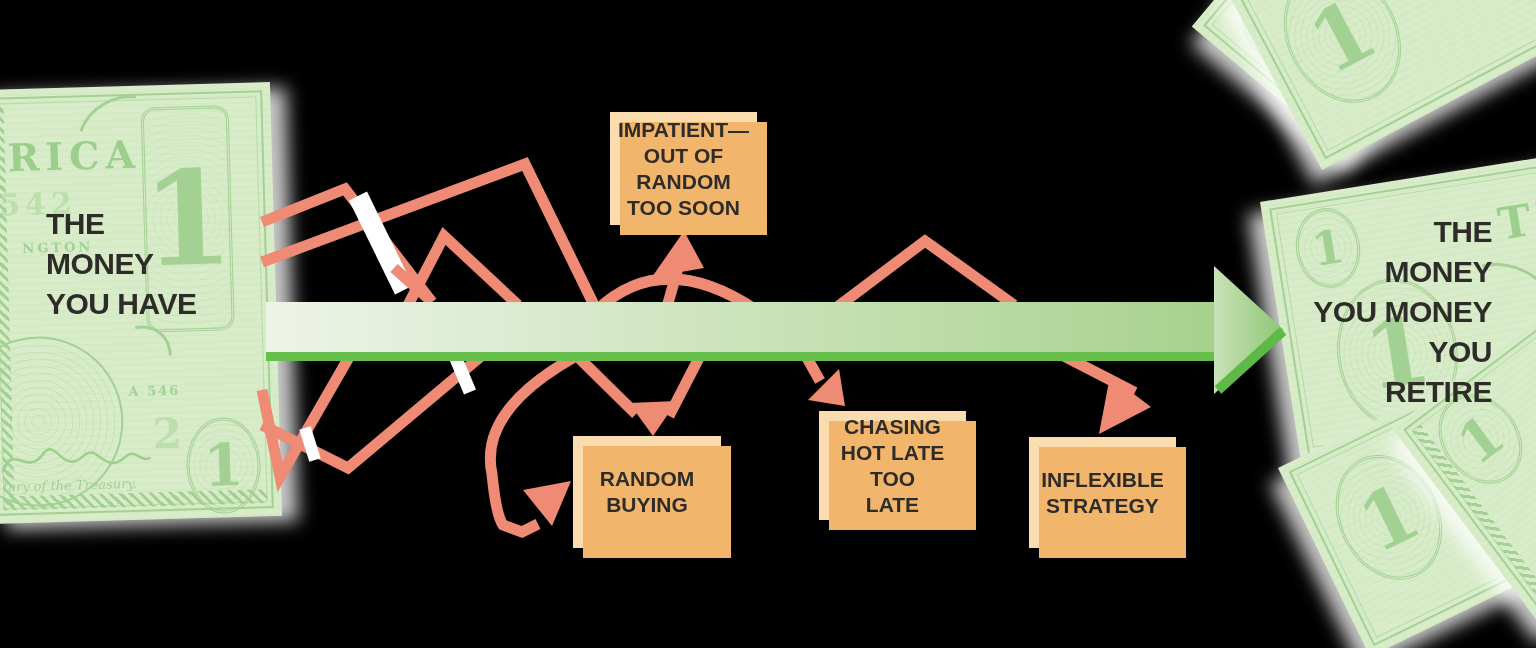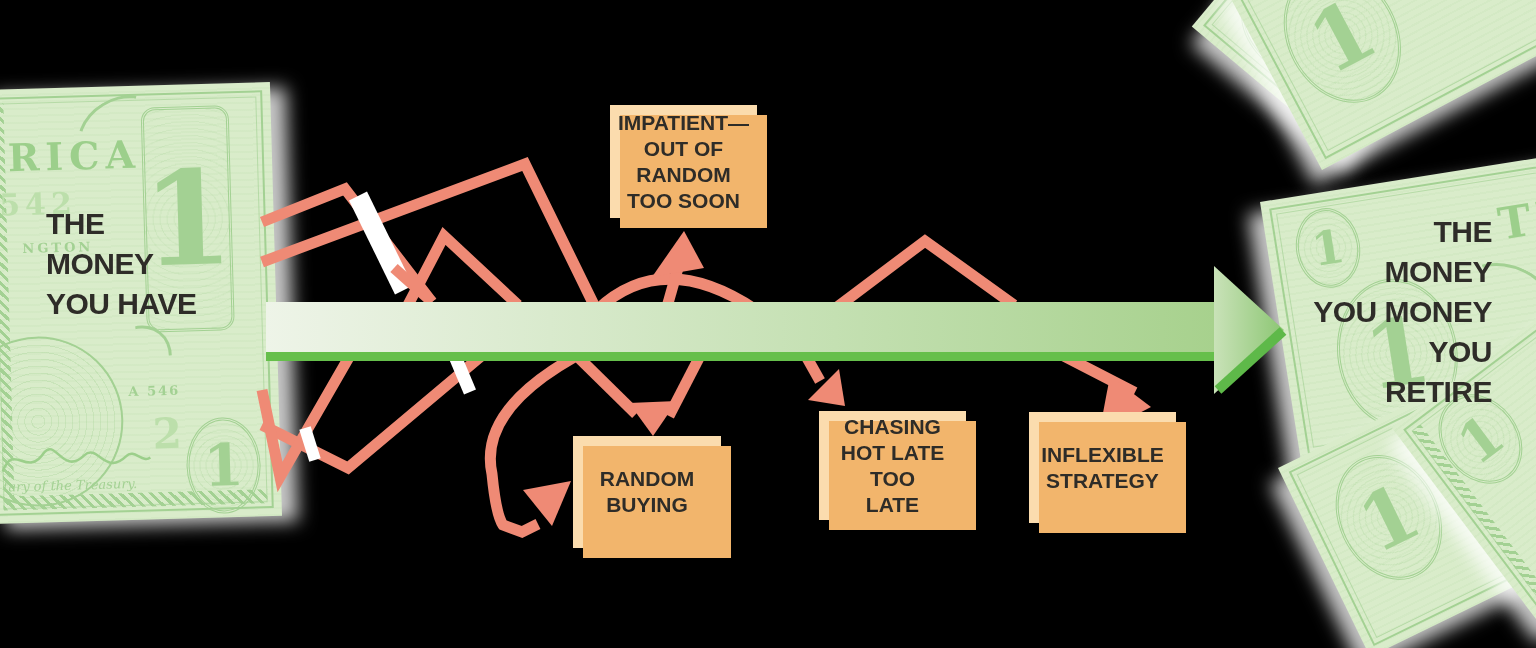--- a/index.html
+++ b/index.html
@@ -51,24 +51,24 @@
   
   .flow{position:absolute;inset:0;z-index:3;pointer-events:none}
 
   
   .pitfall{position:absolute;z-index:4;background:var(--box);color:var(--ink);
            display:flex;flex-direction:column;justify-content:center;text-align:center;
            font-weight:700;font-size:21px;line-height:26px}
   .pitfall::before{content:"";position:absolute;inset:0;transform:translate(10px,10px);
                    background:var(--box-sh);z-index:-1}
   .pitfall span{display:block}
-  .pf-impatient{left:610px;top:105px;width:147px;height:113px}
+  .pf-impatient{left:610px;top:112px;width:147px;height:113px}
   .pf-random{left:573px;top:436px;width:148px;height:112px}
   .pf-chasing{left:819px;top:411px;width:147px;height:109px}
-  .pf-inflexible{left:1029px;top:412px;width:147px;height:111px}
+  .pf-inflexible{left:1029px;top:437px;width:147px;height:111px}
 </style>
 </head>
 <body>
 
 <div class="stage">
 
   <div class="bill bill-left">
     <div class="frame"></div>
     <div class="frame2"></div>
     <div class="strip strip-left"></div>

